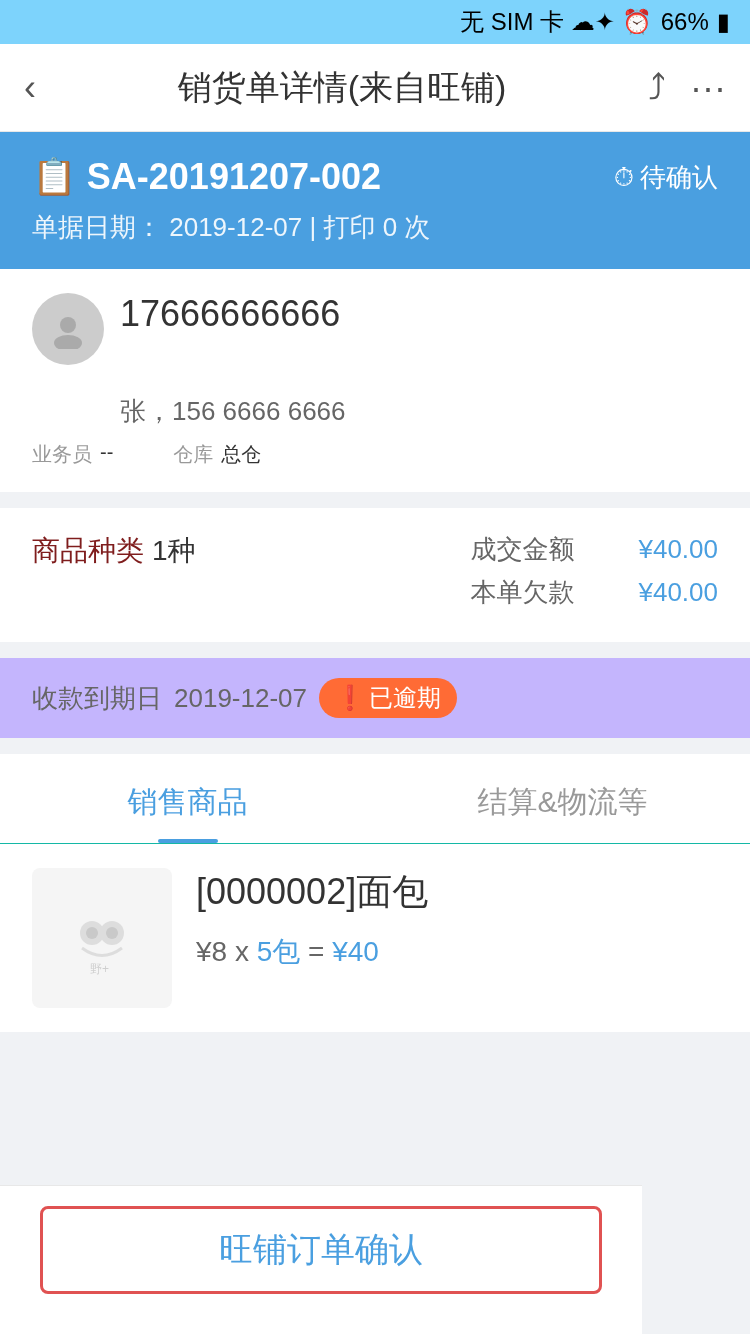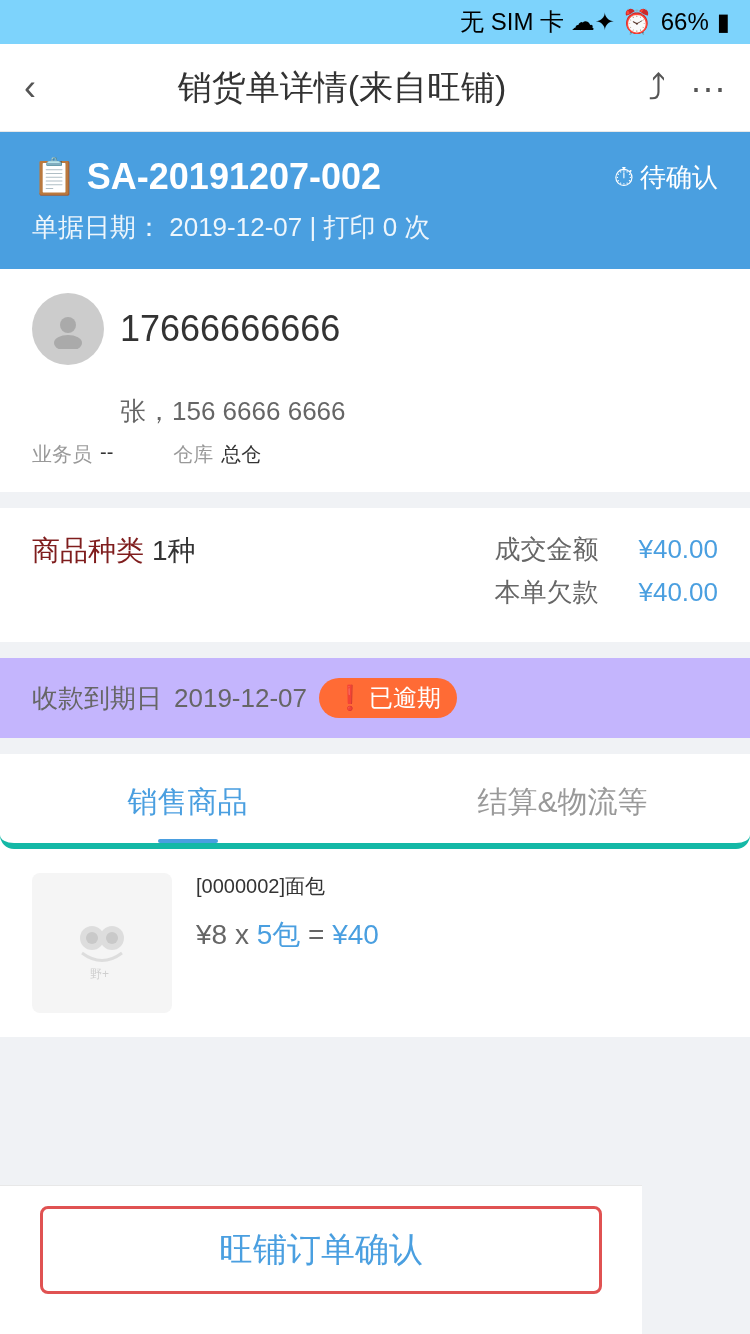--- a/index.html
+++ b/index.html
@@ -90,21 +90,21 @@
     
     .content-section {
       background: #fff;
       padding: 24px 32px;
       margin-bottom: 16px;
     }
 
     
     .customer-row {
       display: flex;
-      align-items: center;
+      align-items: flex-start;
       gap: 16px;
       margin-bottom: 12px;
     }
     .avatar {
       width: 72px;
       height: 72px;
       border-radius: 50%;
       background: #ccc;
       display: flex;
       align-items: center;
@@ -147,21 +147,21 @@
       align-items: flex-start;
     }
     .summary-left { font-size: 28px; color: #666; display: flex; align-items: center; gap: 8px; }
     .summary-label { color: #7f1d1d; }
     .summary-value { color: #333; }
     .summary-right { text-align: right; }
     .summary-row {
       display: flex;
       justify-content: space-between;
       align-items: center;
-      gap: 40px;
+      gap: 64px;
       margin-bottom: 8px;
       font-size: 26px;
     }
     .amount-label { color: #666; }
     .amount-value { color: #4a9fe0; font-weight: 500; }
 
     
     .due-section {
       background: #c4b5fd;
       padding: 20px 32px;
@@ -183,22 +183,21 @@
       gap: 4px;
     }
 
     
     .tabs-section {
       background: #fff;
       margin-bottom: 0;
     }
     .tabs-row {
       display: flex;
-      border-bottom: 6px solid #14b8a6;
-      border-radius: 14px;
+      border-bottom: 1px solid #14b8a6;
     }
     .tab-item {
       flex: 1;
       text-align: center;
       padding: 28px 0 20px;
       font-size: 30px;
       color: #999;
       cursor: pointer;
       position: relative;
     }
@@ -238,21 +237,21 @@
       justify-content: center;
       flex-shrink: 0;
     }
     .product-thumb svg {
       width: 80px;
       height: 80px;
       opacity: 0.4;
     }
     .product-info { flex: 1; }
     .product-name {
-      font-size: 20px;
+      font-size: 36px;
       color: #333;
       margin-bottom: 16px;
     }
     .product-price {
       font-size: 28px;
       color: #666;
     }
     .price-highlight { color: #4a9fe0; font-weight: 500; }
 
     

